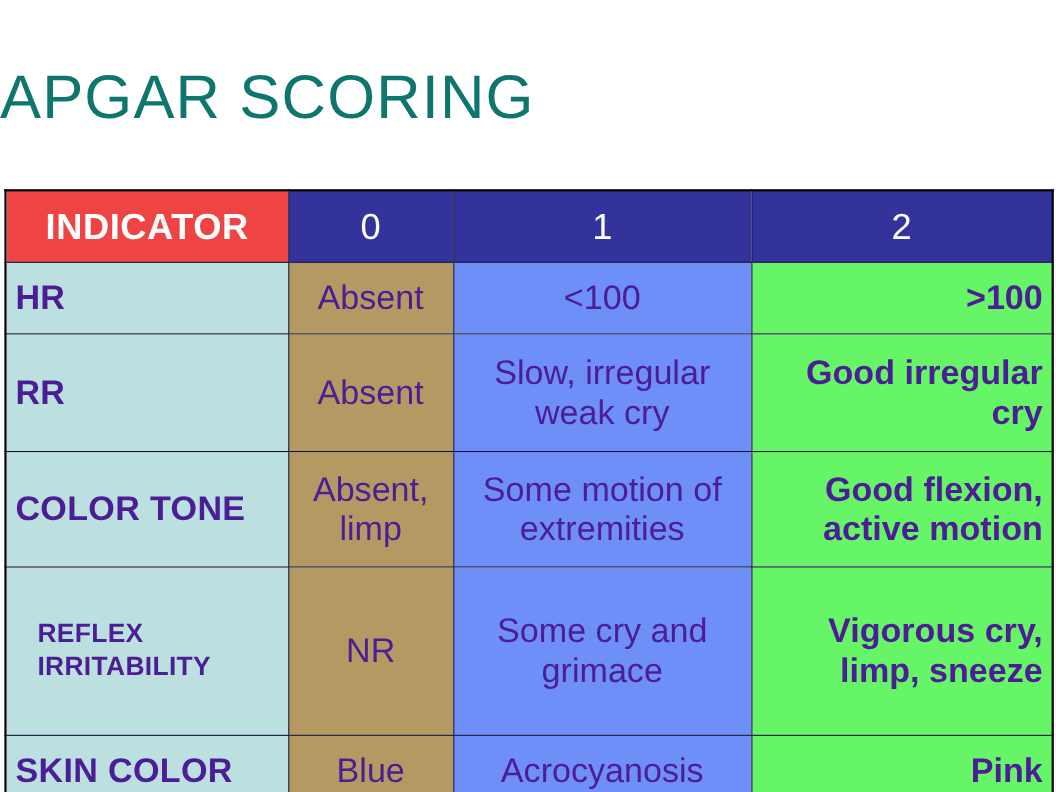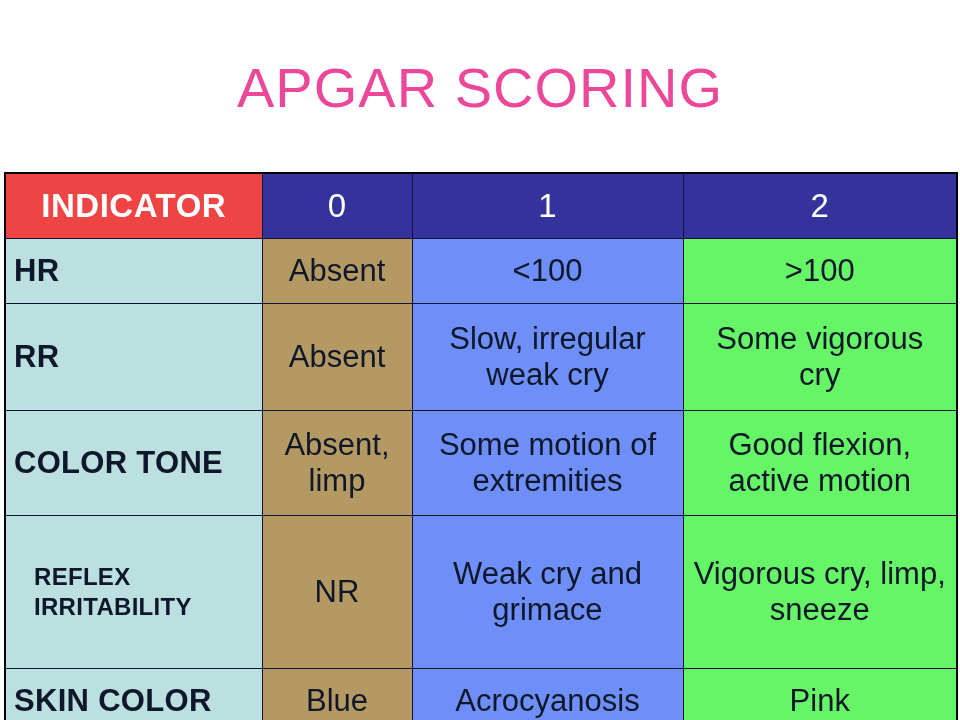--- a/index.html
+++ b/index.html
@@ -21,26 +21,26 @@
     height: 720px;
     background: #ffffff;
   }
 
   
   .title {
     position: absolute;
     left: 0;
     top: 56px;
     width: 960px;
-    text-align: center;
+    text-align: left;
     font-size: 56px;
     line-height: 64px;
     font-weight: normal;
     letter-spacing: 1px;
-    color: #ec4899;
+    color: #0f766e;
     white-space: nowrap;
   }
 
   
   .table-wrap {
     position: absolute;
     left: 4px;
     top: 172px;
     width: 952px;
   }
@@ -54,21 +54,21 @@
   table.apgar col.c-zero { width: 150px; }
   table.apgar col.c-one  { width: 271px; }
   table.apgar col.c-two  { width: 274px; }
 
   table.apgar td {
     border: 1px solid #11113a;
     padding: 2px 8px;
     vertical-align: middle;
     font-size: 31px;
     line-height: 36px;
-    color: #0f172a;
+    color: #4c1d95;
     overflow: hidden;
   }
 
   
   tr.head td {
     height: 60px;
     font-size: 33px;
     line-height: 38px;
     color: #ffffff;
     text-align: center;
@@ -102,21 +102,22 @@
   td.zero {
     background: #b49a62;
     text-align: center;
   }
   td.one {
     background: #6e8ef8;
     text-align: center;
   }
   td.two {
     background: #66f566;
-    text-align: center;
+    text-align: right;
+    font-weight: bold;
   }
 
   
   tr.r-hr td   { height: 60px; }
   tr.r-rr td   { height: 102px; }
   tr.r-mt td   { height: 100px; }
   tr.r-ri td   { height: 148px; }
   tr.r-sc td   { height: 60px; }
 </style>
 </head>
@@ -146,34 +147,34 @@
           <td class="ind">HR</td>
           <td class="zero">Absent</td>
           <td class="one">&lt;100</td>
           <td class="two">&gt;100</td>
         </tr>
 
         <tr class="r-rr">
           <td class="ind">RR</td>
           <td class="zero">Absent</td>
           <td class="one">Slow, irregular weak cry</td>
-          <td class="two">Some vigorous cry</td>
+          <td class="two">Good irregular cry</td>
         </tr>
 
         <tr class="r-mt">
           <td class="ind">COLOR TONE</td>
           <td class="zero">Absent, limp</td>
           <td class="one">Some motion of extremities</td>
           <td class="two">Good flexion, active motion</td>
         </tr>
 
         <tr class="r-ri">
           <td class="ind small">REFLEX IRRITABILITY</td>
           <td class="zero">NR</td>
-          <td class="one">Weak cry and grimace</td>
+          <td class="one">Some cry and grimace</td>
           <td class="two">Vigorous cry, limp, sneeze</td>
         </tr>
 
         <tr class="r-sc">
           <td class="ind">SKIN COLOR</td>
           <td class="zero">Blue</td>
           <td class="one">Acrocyanosis</td>
           <td class="two">Pink</td>
         </tr>
       </tbody>

